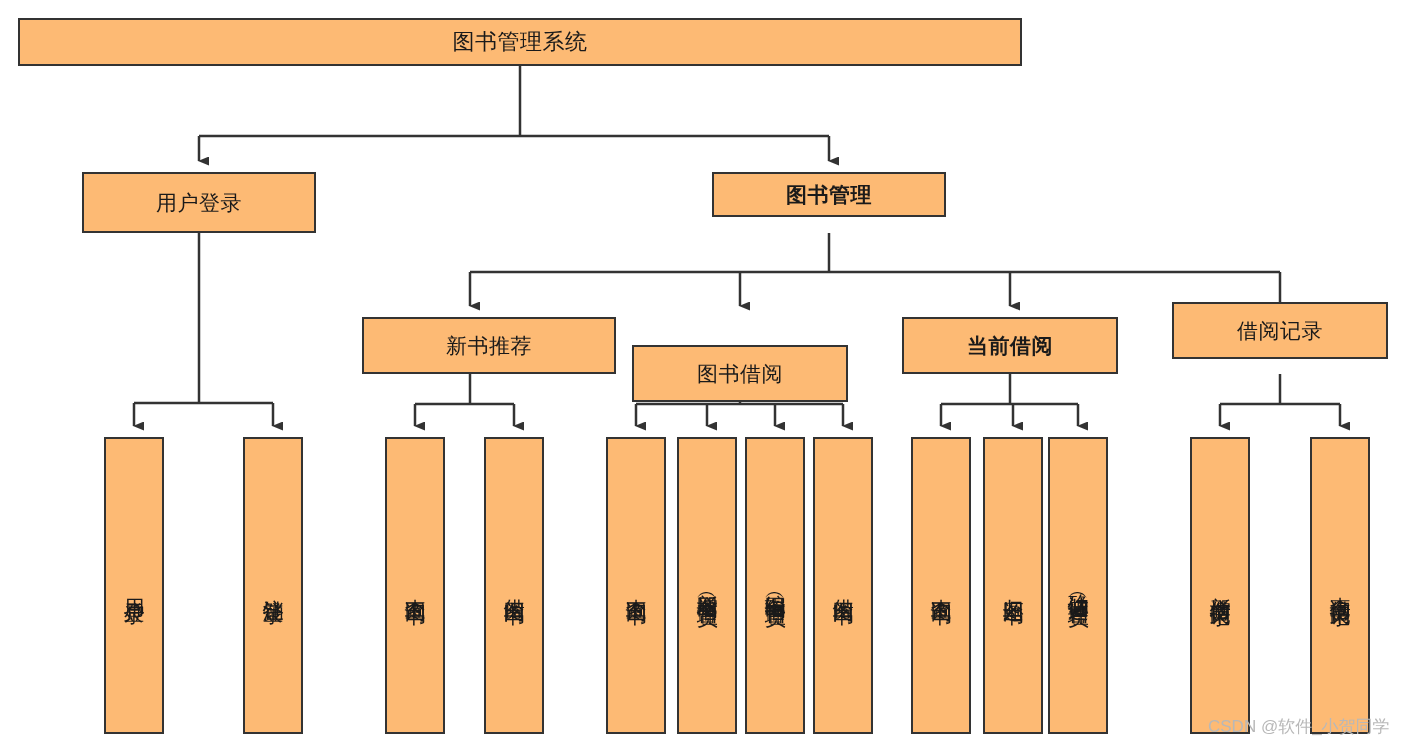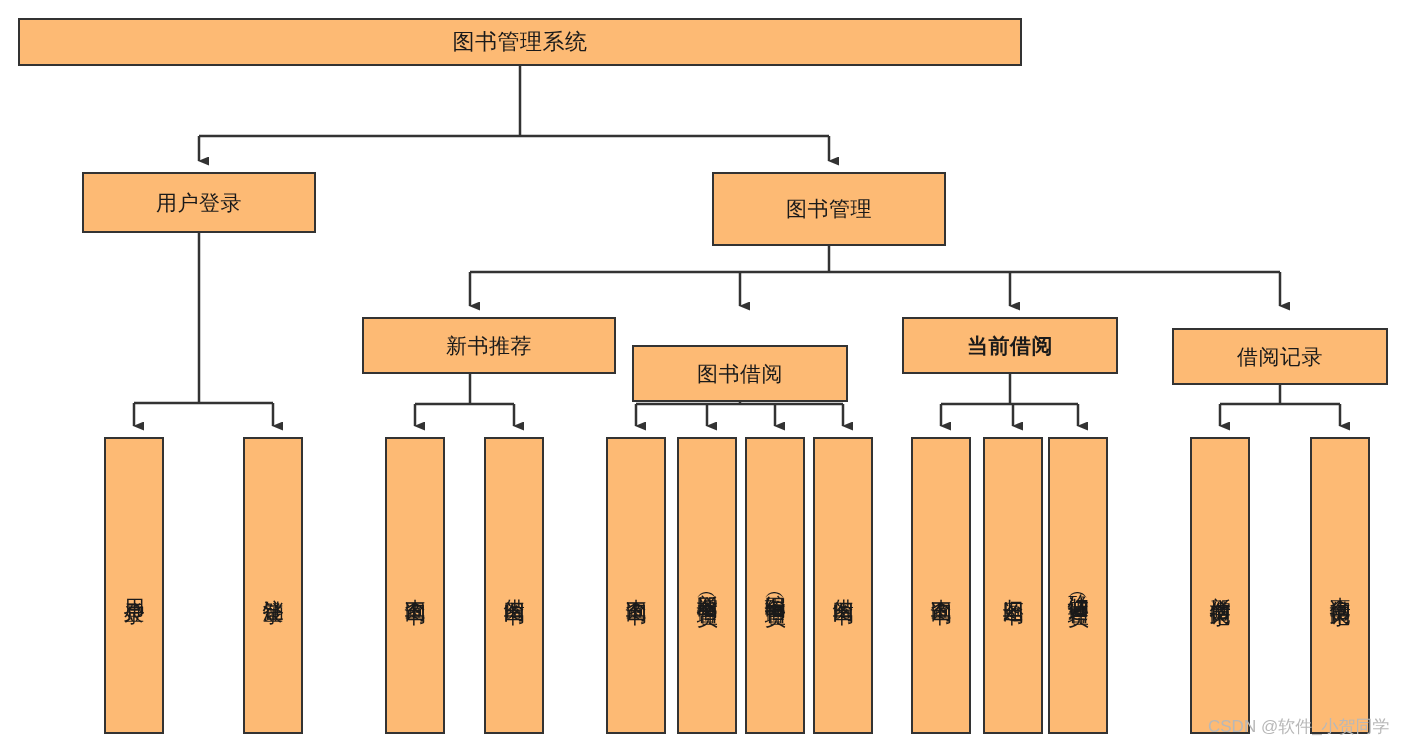--- a/index.html
+++ b/index.html
@@ -114,33 +114,33 @@
       </g>
   </svg>
 
   <div id="node-layer">
       <div class="node-box" style="left: 18px; top: 18px; width: 1004px; height: 48px;">
         <span class="node-label-h root-label">图书管理系统</span>
       </div>
       <div class="node-box" style="left: 82px; top: 172px; width: 234px; height: 61px;">
         <span class="node-label-h">用户登录</span>
       </div>
-      <div class="node-box" style="left: 712px; top: 172px; width: 234px; height: 74px;">
+      <div class="node-box" style="left: 712px; top: 172px; width: 234px; height: 45px; font-weight: bold;">
         <span class="node-label-h">图书管理</span>
       </div>
       <div class="node-box" style="left: 362px; top: 317px; width: 254px; height: 57px;">
         <span class="node-label-h">新书推荐</span>
       </div>
       <div class="node-box" style="left: 632px; top: 317px; width: 216px; height: 57px; margin-top: 28px;">
         <span class="node-label-h">图书借阅</span>
       </div>
       <div class="node-box" style="left: 902px; top: 317px; width: 216px; height: 57px; font-weight: bold;">
         <span class="node-label-h">当前借阅</span>
       </div>
-      <div class="node-box" style="left: 1172px; top: 328px; width: 216px; height: 57px;">
+      <div class="node-box" style="left: 1172px; top: 302px; width: 216px; height: 57px;">
         <span class="node-label-h">借阅记录</span>
       </div>
       <div class="node-box" style="left: 104px; top: 437px; width: 60px; height: 297px;">
         <span class="node-label-v">用户登录</span>
       </div>
       <div class="node-box" style="left: 243px; top: 437px; width: 60px; height: 297px;">
         <span class="node-label-v">注销登录</span>
       </div>
       <div class="node-box" style="left: 385px; top: 437px; width: 60px; height: 297px;">
         <span class="node-label-v">查询图书</span>

